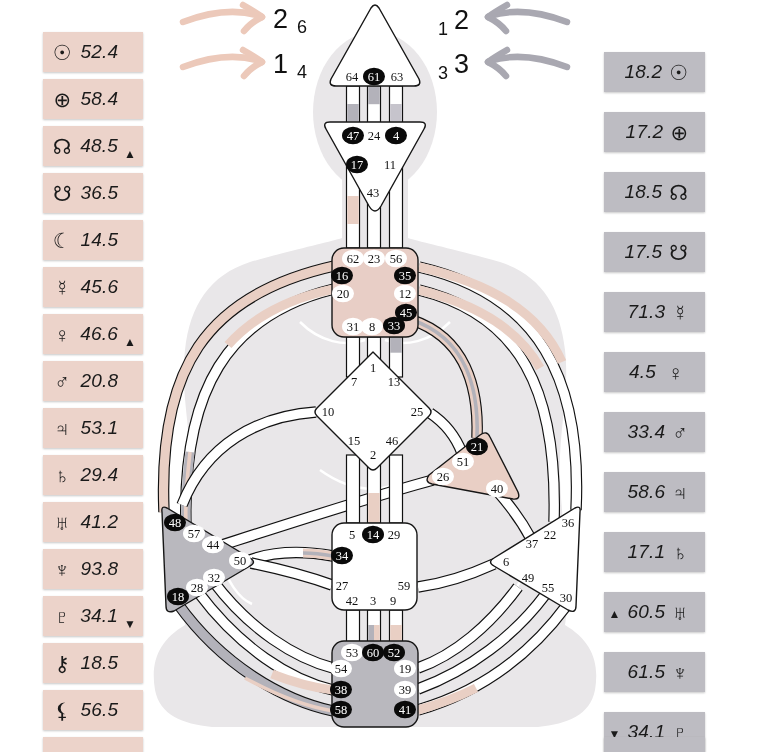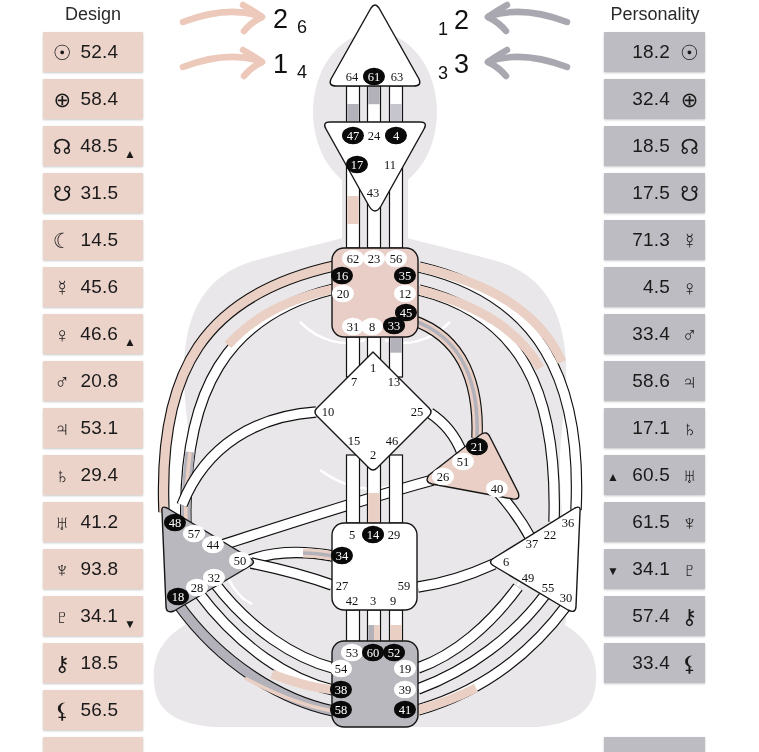--- a/index.html
+++ b/index.html
@@ -8,23 +8,23 @@
   svg{position:absolute;left:0;top:0;}
   .col-header{position:absolute;top:4px;font-size:18px;color:#2a2a2a;text-align:center;}
   #design-header{left:35px;width:116px;}
   #personality-header{left:595px;width:120px;}
   .rows{position:absolute;top:32px;}
   #design-rows{left:43px;width:100px;}
   #personality-rows{left:604px;width:101px;}
   .prow{height:40px;margin-bottom:7px;display:flex;align-items:center;box-sizing:border-box;
         font-size:19px;box-shadow:0 1px 2px rgba(0,0,0,.22);}
   .prow.design{background:#ecd3ca;padding:0 7px;gap:6px;}
-  .prow.personality{background:#bdbcc2;padding:0 3px;justify-content:flex-end;gap:7px;}
+  .prow.personality{background:#bdbcc2;padding:0 17px;justify-content:flex-end;gap:7px;margin-top:20px;}
   .glyph{font-size:21px;width:25px;text-align:center;line-height:1;}
-  .val{letter-spacing:.2px;}
+  .val{letter-spacing:.2px;font-style:italic;}
   .design .marker{font-size:12px;align-self:flex-end;margin-bottom:5px;width:12px;}
   .personality .marker{font-size:12px;margin-right:auto;margin-top:4px;}
   .sliver{position:absolute;top:737px;height:40px;box-shadow:0 1px 2px rgba(0,0,0,.22);}
   #design-sliver{left:43px;width:100px;background:#ecd3ca;}
   #personality-sliver{left:604px;width:101px;background:#bdbcc2;}
   .var{position:absolute;color:#111;line-height:1;}
   .var.big{font-size:27px;}
   .var.small{font-size:18px;}
   #var-d1-big{left:273px;top:6px;}   #var-d1-small{left:297px;top:18px;}
   #var-d2-big{left:273px;top:51px;}  #var-d2-small{left:297px;top:63px;}
@@ -414,22 +414,20 @@
         <path d="M488,17 C496,21 502,26 506,31"></path>
       </g>
       <g stroke="#a9a8b1" stroke-width="6.5">
         <path d="M567,67 C538,56 512,54 490,61"></path>
         <path d="M507,50 C500,54 493,58 488,62"></path>
         <path d="M488,62 C496,66 502,71 506,76"></path>
       </g>
     </g>
   </svg>
 
-  <div class="col-header" id="design-header">Design</div>
-  <div class="col-header" id="personality-header">Personality</div>
 
   <div class="var big" id="var-d1-big">2</div>
   <div class="var small" id="var-d1-small">6</div>
   <div class="var big" id="var-d2-big">1</div>
   <div class="var small" id="var-d2-small">4</div>
   <div class="var small" id="var-p1-small">1</div>
   <div class="var big" id="var-p1-big">2</div>
   <div class="var small" id="var-p2-small">3</div>
   <div class="var big" id="var-p2-big">3</div>
 
@@ -444,21 +442,21 @@
         <span class="val">58.4</span>
         <span class="marker"></span>
       </div>
       <div class="prow design">
         <span class="glyph">☊</span>
         <span class="val">48.5</span>
         <span class="marker">▲</span>
       </div>
       <div class="prow design">
         <span class="glyph">☋</span>
-        <span class="val">31.5</span>
+        <span class="val">36.5</span>
         <span class="marker"></span>
       </div>
       <div class="prow design">
         <span class="glyph">☾</span>
         <span class="val">14.5</span>
         <span class="marker"></span>
       </div>
       <div class="prow design">
         <span class="glyph">☿</span>
         <span class="val">45.6</span>
@@ -511,21 +509,21 @@
       </div>
     </div>
   <div class="rows" id="personality-rows">
       <div class="prow personality">
         <span class="marker"></span>
         <span class="val">18.2</span>
         <span class="glyph">☉</span>
       </div>
       <div class="prow personality">
         <span class="marker"></span>
-        <span class="val">32.4</span>
+        <span class="val">17.2</span>
         <span class="glyph">⊕</span>
       </div>
       <div class="prow personality">
         <span class="marker"></span>
         <span class="val">18.5</span>
         <span class="glyph">☊</span>
       </div>
       <div class="prow personality">
         <span class="marker"></span>
         <span class="val">17.5</span>

